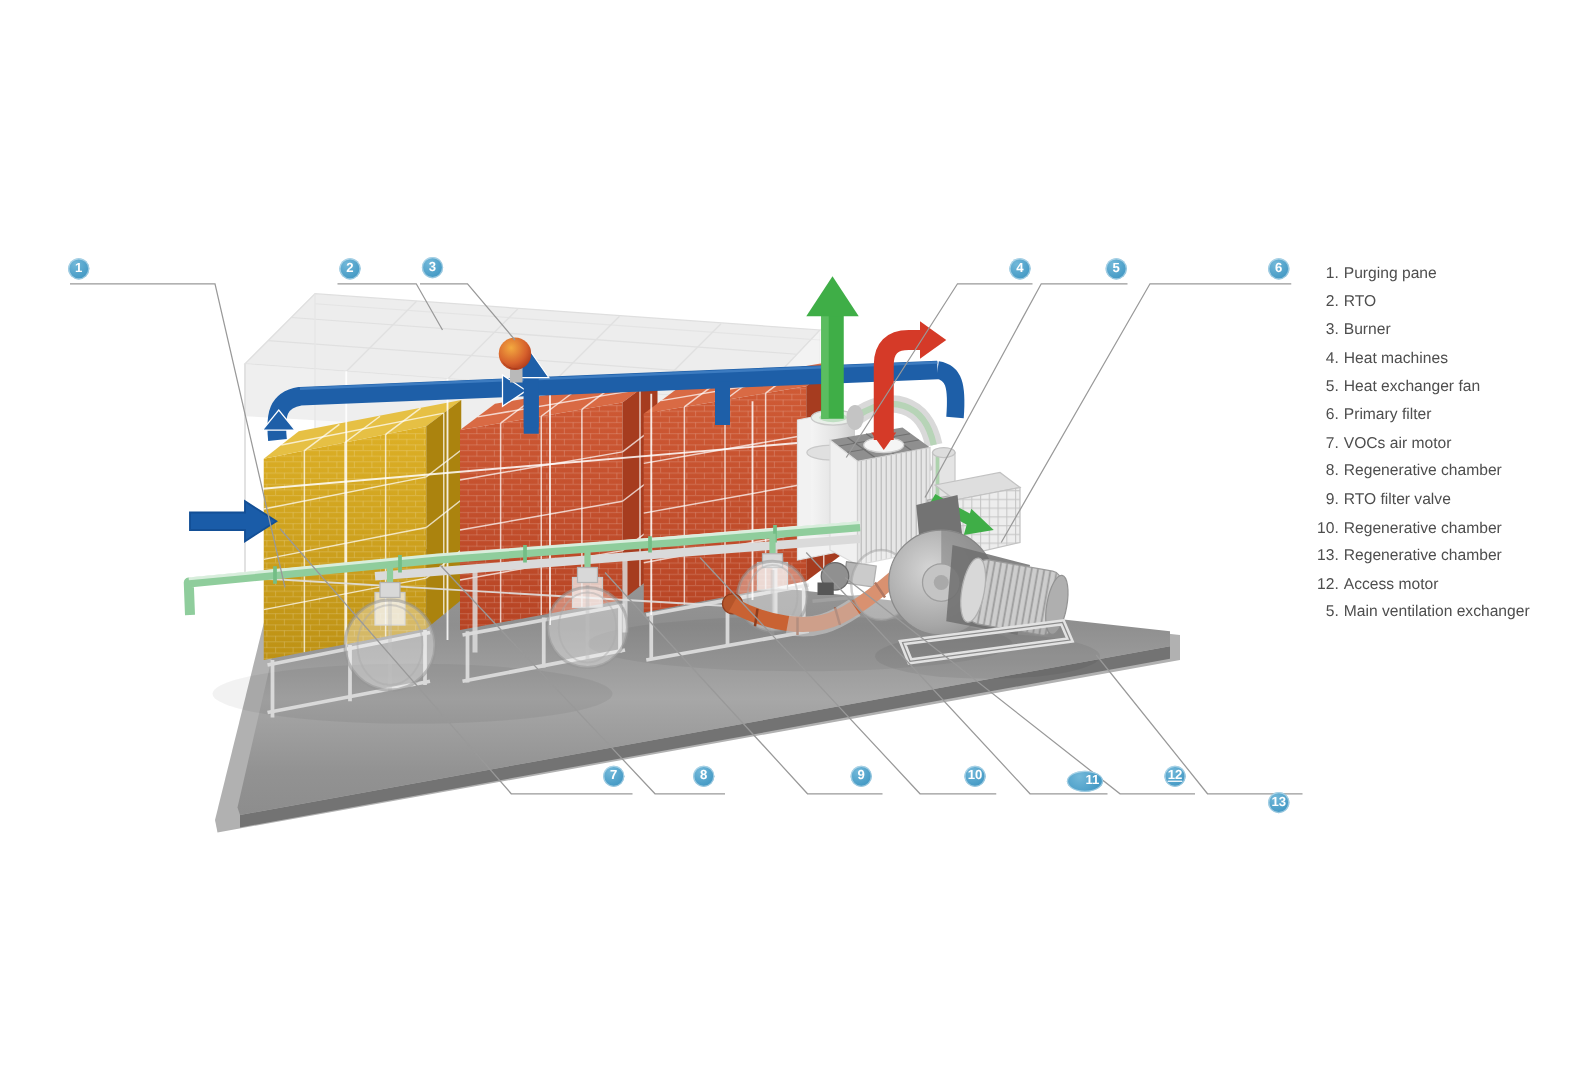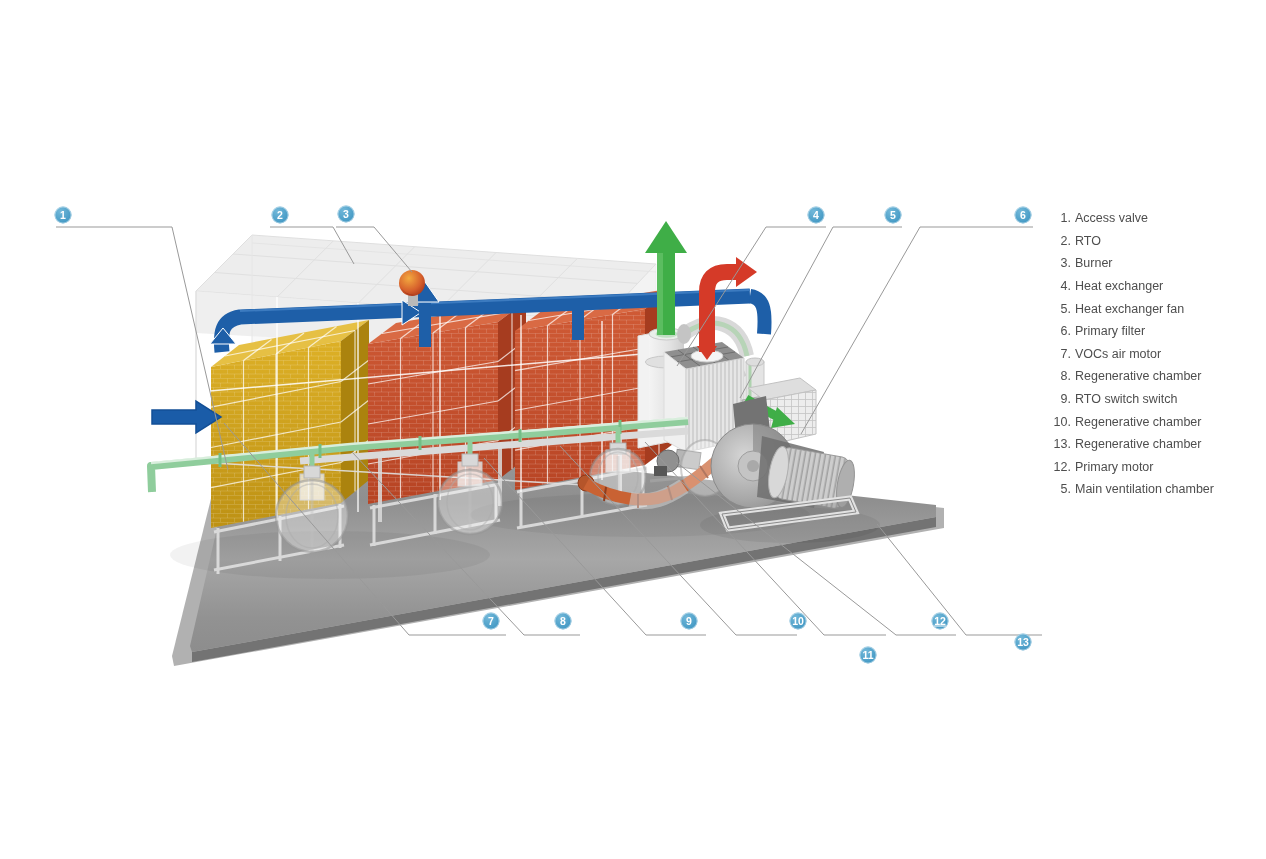--- a/index.html
+++ b/index.html
@@ -374,74 +374,74 @@
 <div id="badges">
       <div class="badge" style="left: 63px; top: 215px;">1</div>
       <div class="badge" style="left: 280px; top: 215px;">2</div>
       <div class="badge" style="left: 346px; top: 214px;">3</div>
       <div class="badge" style="left: 816px; top: 215px;">4</div>
       <div class="badge" style="left: 893px; top: 215px;">5</div>
       <div class="badge" style="left: 1023px; top: 215px;">6</div>
       <div class="badge" style="left: 491px; top: 621px;">7</div>
       <div class="badge" style="left: 563px; top: 621px;">8</div>
       <div class="badge" style="left: 689px; top: 621px;">9</div>
-      <div class="badge" style="left: 780px; top: 621px; margin-left: 18px;">10</div>
-      <div class="badge" style="left: 868px; top: 655px;">11</div>
+      <div class="badge" style="left: 780px; top: 621px;">10</div>
+      <div class="badge" style="left: 868px; top: 625px; padding-left: 12px;">11</div>
       <div class="badge" style="left: 940px; top: 621px; text-decoration: underline;">12</div>
       <div class="badge" style="left: 1023px; top: 642px;">13</div>
     </div>
 
 <div class="legend">
       <div class="legend-item">
         <span class="legend-num">1.</span>
-        <span class="legend-label">Access valve</span>
+        <span class="legend-label">Purging pane</span>
       </div>
       <div class="legend-item">
         <span class="legend-num">2.</span>
         <span class="legend-label">RTO</span>
       </div>
       <div class="legend-item">
         <span class="legend-num">3.</span>
         <span class="legend-label">Burner</span>
       </div>
       <div class="legend-item">
         <span class="legend-num">4.</span>
-        <span class="legend-label">Heat exchanger</span>
+        <span class="legend-label">Heat machines</span>
       </div>
       <div class="legend-item">
         <span class="legend-num">5.</span>
         <span class="legend-label">Heat exchanger fan</span>
       </div>
       <div class="legend-item">
         <span class="legend-num">6.</span>
         <span class="legend-label">Primary filter</span>
       </div>
       <div class="legend-item">
         <span class="legend-num">7.</span>
         <span class="legend-label">VOCs air motor</span>
       </div>
       <div class="legend-item">
         <span class="legend-num">8.</span>
         <span class="legend-label">Regenerative chamber</span>
       </div>
       <div class="legend-item">
         <span class="legend-num">9.</span>
-        <span class="legend-label">RTO switch switch</span>
+        <span class="legend-label">RTO filter valve</span>
       </div>
       <div class="legend-item">
         <span class="legend-num">10.</span>
         <span class="legend-label">Regenerative chamber</span>
       </div>
       <div class="legend-item">
         <span class="legend-num">13.</span>
         <span class="legend-label">Regenerative chamber</span>
       </div>
       <div class="legend-item">
         <span class="legend-num">12.</span>
-        <span class="legend-label">Primary motor</span>
+        <span class="legend-label">Access motor</span>
       </div>
       <div class="legend-item">
         <span class="legend-num">5.</span>
-        <span class="legend-label">Main ventilation chamber</span>
+        <span class="legend-label">Main ventilation exchanger</span>
       </div>
     </div>
 
 </div>
 
 </body></html>

